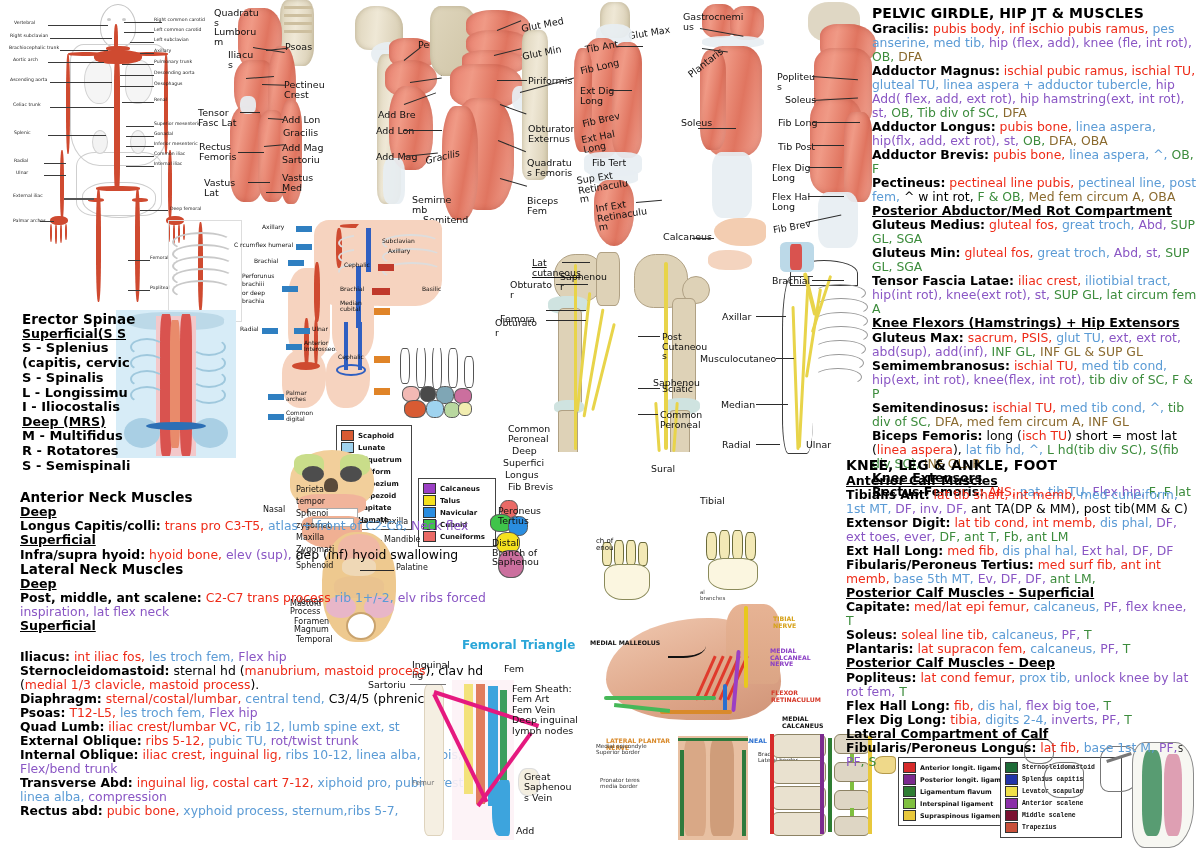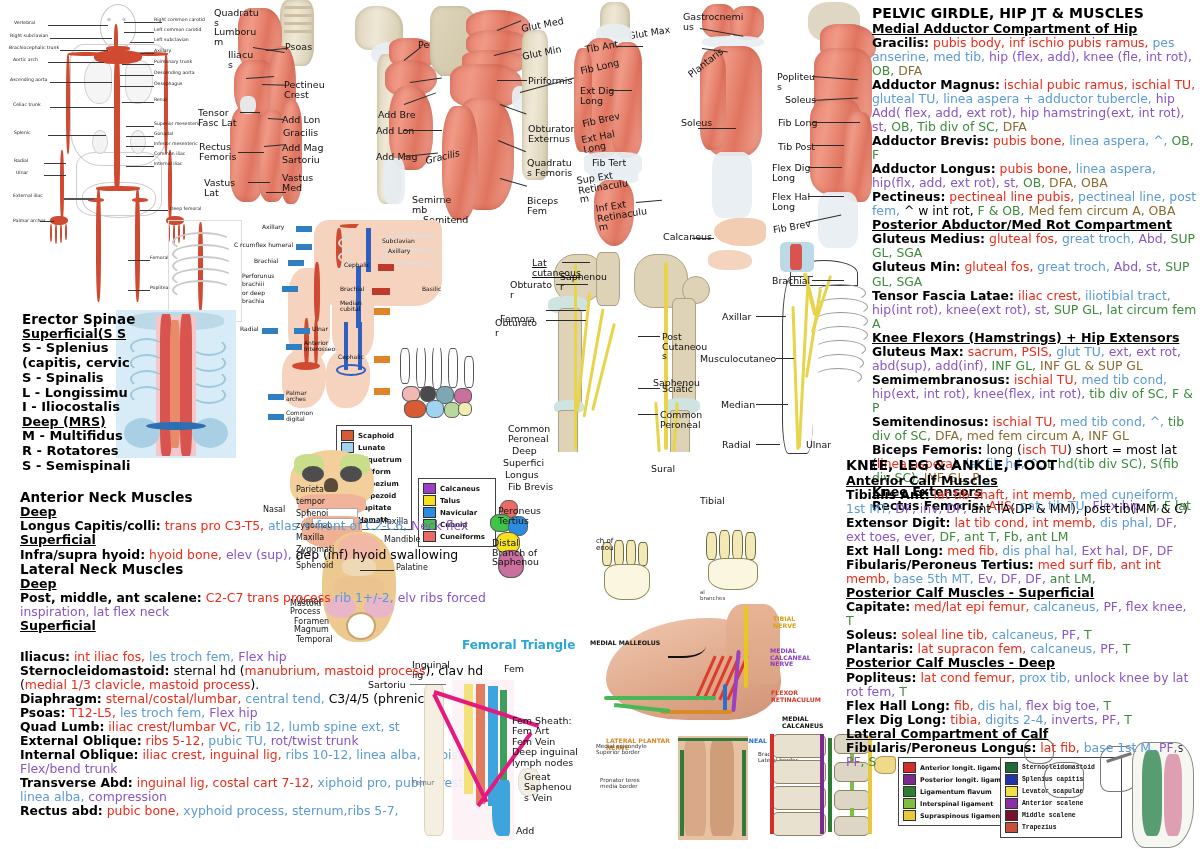--- a/index.html
+++ b/index.html
@@ -738,21 +738,21 @@
     <div class="abs" style="left:86px;top:130px;width:18px;height:56px;background:#3da4dd;border-radius:50% 10% 10% 40%;"></div>
     <div class="abs" style="left:112px;top:118px;width:20px;height:26px;background:#f3eee0;border:1px solid #ddd;border-radius:40%;"></div>
 
     <div class="abs" style="left:28px;top:40px;width:110px;height:4px;background:#e5197f;transform:rotate(18deg);transform-origin:left center;"></div>
     <div class="abs" style="left:28px;top:42px;width:120px;height:4px;background:#e5197f;transform:rotate(64deg);transform-origin:left center;"></div>
     <div class="abs" style="left:72px;top:154px;width:90px;height:4px;background:#e5197f;transform:rotate(-54deg);transform-origin:left center;"></div>
   </div>
   <div class="ftlbl" style="left:412px;top:660px;">Inguinal
  lig</div>
   <div class="ftlbl" style="left:504px;top:664px;">Fem</div>
-  <div class="ftlbl" style="left:512px;top:716px;">Fem Sheath:
+  <div class="ftlbl" style="left:512px;top:684px;">Fem Sheath:
 Fem Art
 Fem Vein
 Deep inguinal
 lymph nodes</div>
   <div class="ftlbl" style="left:368px;top:680px;">Sartoriu</div>
   <div class="lead" style="left:410px;top:684px;width:36px;background:#777;"></div>
   <div class="ftlbl" style="left:412px;top:780px;font-size:7px;color:#777;">Femur</div>
   <div class="ftlbl" style="left:524px;top:772px;">Great
 Saphenou
 s Vein</div>
@@ -912,25 +912,24 @@
     <div class="sketch" style="left:2px;top:2px;width:28px;height:24px;border-radius:40%;"></div>
   </div>
 
   <div class="fig" style="left:872px;top:750px;width:26px;height:26px;">
     <div class="abs" style="left:2px;top:6px;width:20px;height:16px;background:#efd98a;border:1px solid #b59a4a;border-radius:40% 20% 30% 40%;"></div>
   </div>
 
   <div class="notes" id="pelvic">
     <div class="h1" style="font-size:14px;">PELVIC GIRDLE, HIP JT &amp; MUSCLES</div>
 
-    <div class="h2">Medial Adductor Compartment of Hip</div>
     <div class="ln"><span class="nm">Gracilis:</span> <span class="o">pubis body, inf ischio pubis ramus,</span> <span class="i">pes anserine, med tib,</span> <span class="a">hip (flex, add), knee (fle, int rot),</span> <span class="n">OB,</span> <span class="b">DFA</span></div>
     <div class="ln"><span class="nm">Adductor Magnus:</span> <span class="o">ischial pubic ramus, ischial TU,</span> <span class="i">gluteal TU, linea aspera + adductor tubercle,</span> <span class="a">hip Add( flex, add, ext rot), hip hamstring(ext, int rot), st,</span> <span class="n">OB, Tib div of SC,</span> <span class="b">DFA</span></div>
+    <div class="ln"><span class="nm">Adductor Longus:</span> <span class="o">pubis bone,</span> <span class="i">linea aspera,</span> <span class="a">hip(flx, add, ext rot), st,</span> <span class="n">OB,</span> <span class="b">DFA, OBA</span></div>
     <div class="ln"><span class="nm">Adductor Brevis:</span> <span class="o">pubis bone,</span> <span class="i">linea aspera, ^,</span> <span class="n">OB, F</span></div>
-    <div class="ln"><span class="nm">Adductor Longus:</span> <span class="o">pubis bone,</span> <span class="i">linea aspera,</span> <span class="a">hip(flx, add, ext rot), st,</span> <span class="n">OB,</span> <span class="b">DFA, OBA</span></div>
     <div class="ln"><span class="nm">Pectineus:</span> <span class="o">pectineal line pubis,</span> <span class="i">pectineal line, post fem,</span> <span class="k">^ w int rot,</span> <span class="n">F &amp; OB,</span> <span class="b">Med fem circum A, OBA</span></div>
 
     <div class="h2">Posterior Abductor/Med Rot Compartment</div>
     <div class="ln"><span class="nm">Gluteus Medius:</span> <span class="o">gluteal fos,</span> <span class="i">great troch,</span> <span class="a">Abd,</span> <span class="n">SUP GL, SGA</span></div>
     <div class="ln"><span class="nm">Gluteus Min:</span> <span class="o">gluteal fos,</span> <span class="i">great troch,</span> <span class="a">Abd, st,</span> <span class="n">SUP GL, SGA</span></div>
     <div class="ln"><span class="nm">Tensor Fascia Latae:</span> <span class="o">iliac crest,</span> <span class="i">iliotibial tract,</span> <span class="a">hip(int rot), knee(ext rot), st,</span> <span class="n">SUP GL, lat circum fem A</span></div>
 
     <div class="h2">Knee Flexors (Hamstrings) + Hip Extensors</div>
     <div class="ln"><span class="nm">Gluteus Max:</span> <span class="o">sacrum, PSIS,</span> <span class="i">glut TU,</span> <span class="a">ext, ext rot, abd(sup), add(inf),</span> <span class="n">INF GL,</span> <span class="b">INF GL &amp; SUP GL</span></div>
     <div class="ln"><span class="nm">Semimembranosus:</span> <span class="o">ischial TU,</span> <span class="i">med tib cond,</span> <span class="a">hip(ext, int rot), knee(flex, int rot),</span> <span class="n">tib div of SC, F &amp; P</span></div>

